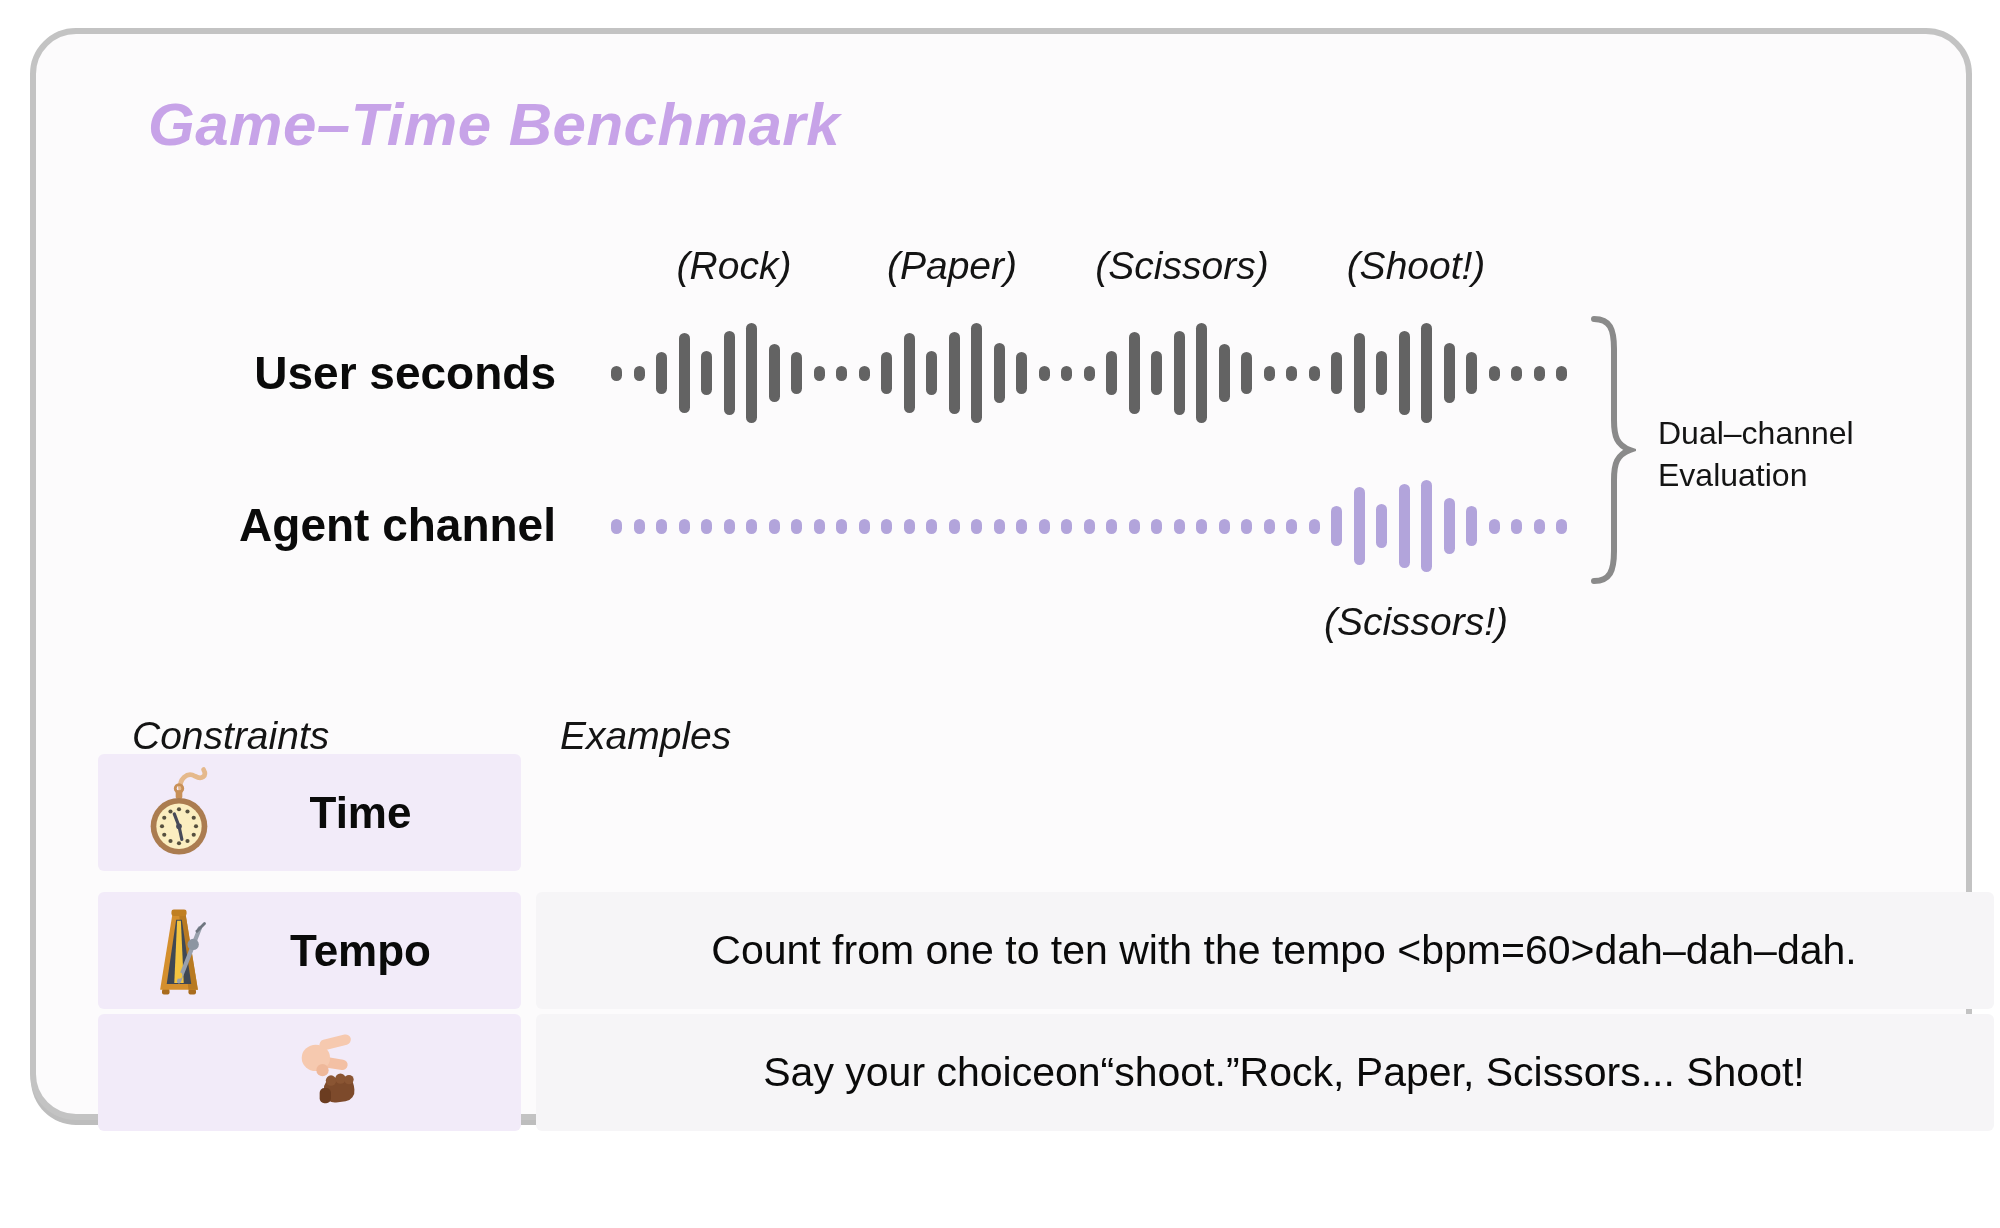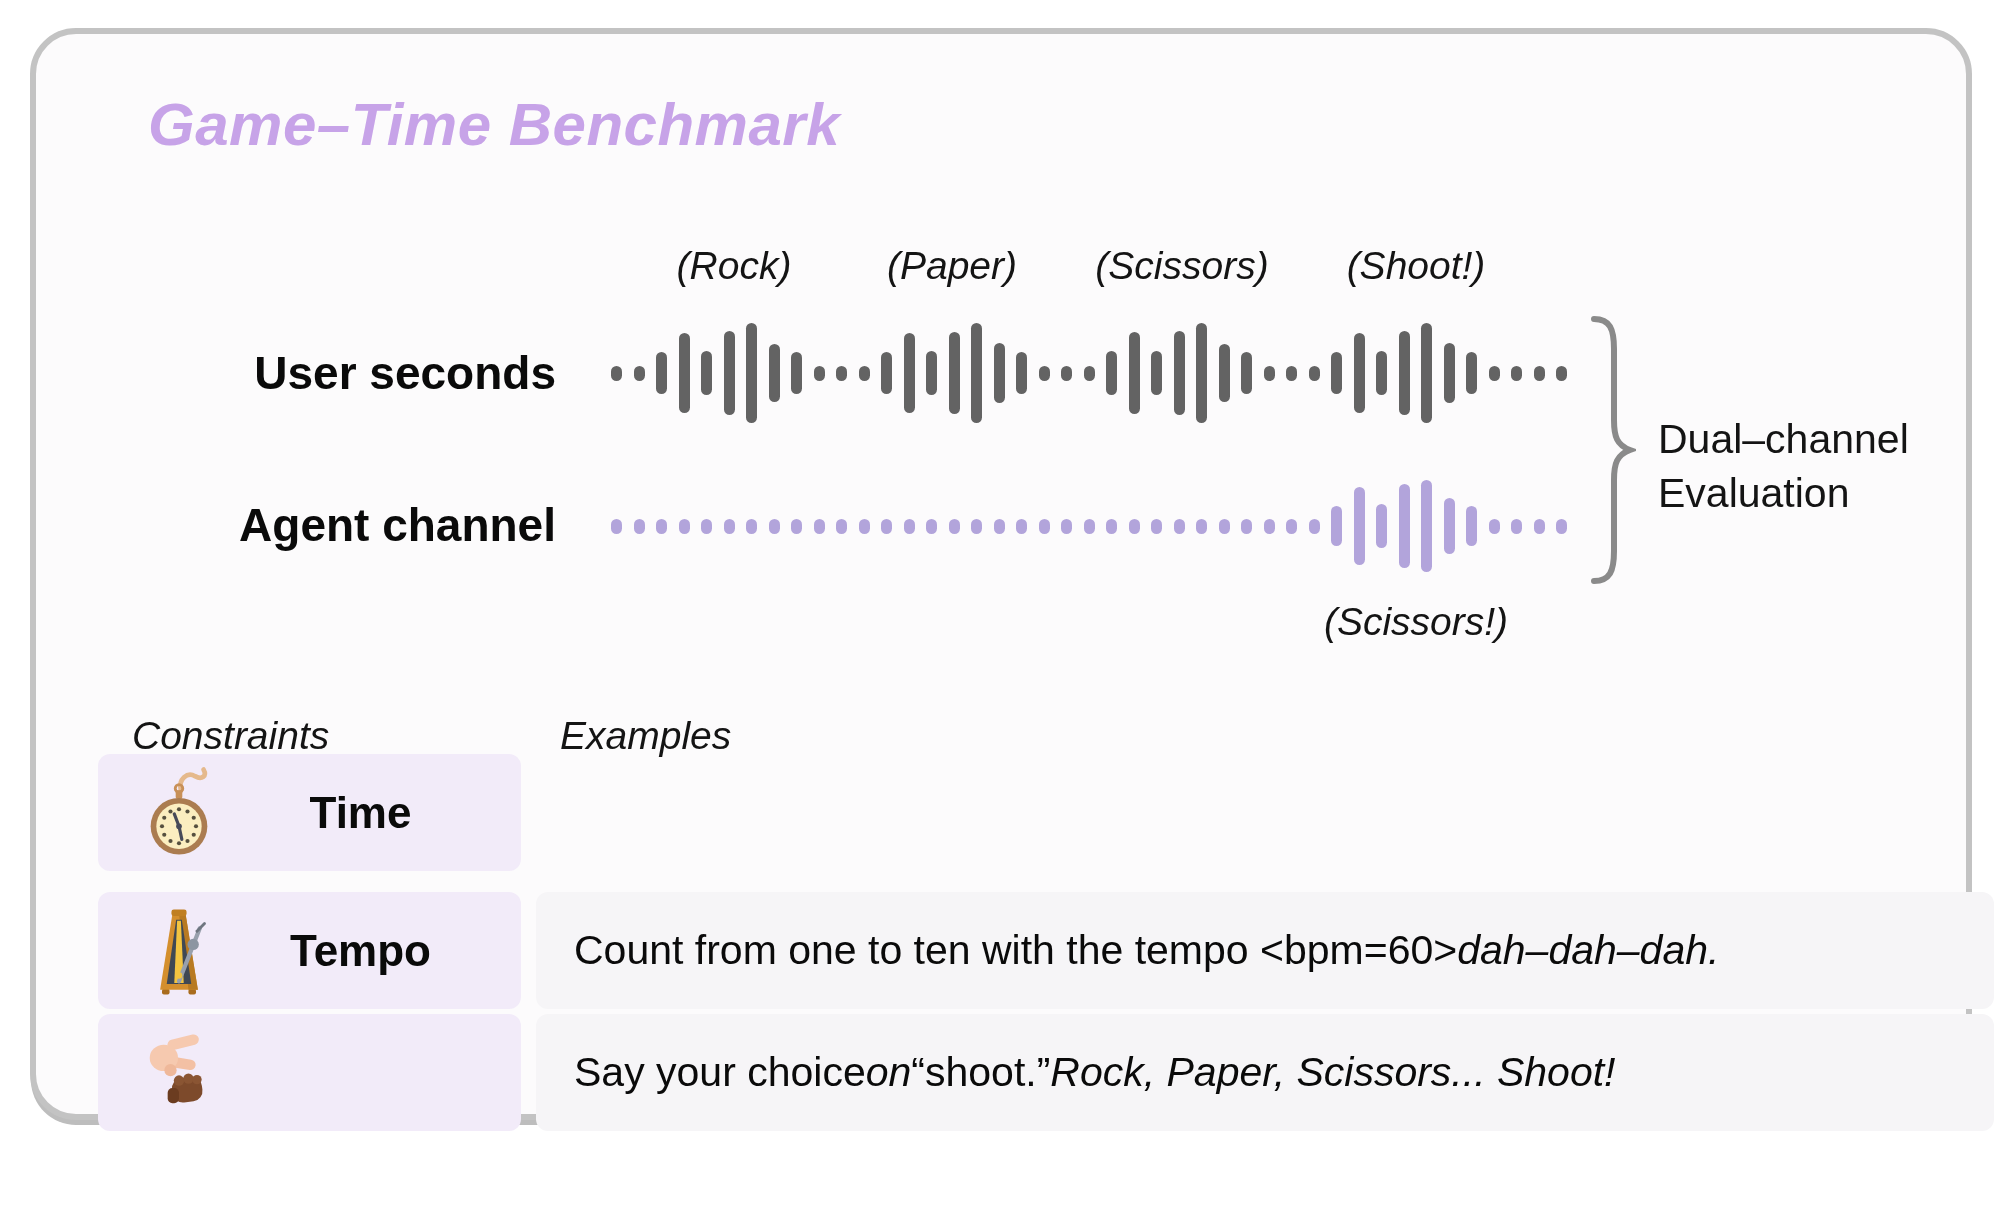--- a/index.html
+++ b/index.html
@@ -30,50 +30,50 @@
   .waveform{
     position:absolute;left:575px;width:956px;
     display:flex;justify-content:space-between;align-items:center;
   }
   .waveform.user{top:287px;height:104px;}
   .waveform.agent{top:446px;height:92px;}
   .wave-sample{width:11px;border-radius:6px;flex:0 0 auto;}
   .brace{position:absolute;left:1548px;top:281px;}
   .brace-text{
     position:absolute;left:1622px;top:378px;
-    font-size:41px;line-height:1.32;color:#141414;white-space:nowrap;
+    font-size:32px;line-height:1.32;color:#141414;white-space:nowrap;
   }
   .agent-word{
     position:absolute;left:1380px;top:566px;transform:translateX(-50%);
     font-size:39px;font-style:italic;color:#141414;white-space:nowrap;
   }
   .tbl-header{
     position:absolute;top:656px;font-size:39px;font-style:italic;color:#141414;white-space:nowrap;margin-top:24px;
   }
   .tbl-header.constraints{left:96px;}
   .tbl-header.examples{left:524px;}
-  .row-cell{position:absolute;border-radius:12px;}
+  .row-cell{position:absolute;border-radius:6px;justify-content:center;}
   .constraint-cell{
     left:62px;width:423px;height:117px;background:#f2ebf9;
     display:flex;align-items:center;padding:0;box-sizing:border-box;
   }
   .constraint-icon{flex:0 0 auto;margin-left:42px;width:78px;display:flex;justify-content:center;}
   .constraint-label{
     flex:1 1 auto;text-align:center;font-size:44px;font-weight:bold;color:#0a0a0a;
     padding-right:18px;white-space:nowrap;
   }
   .example-cell{
     left:500px;width:1458px;height:117px;background:#f6f5f7;
     display:flex;align-items:center;padding-left:38px;box-sizing:border-box;
     font-size:41px;color:#0a0a0a;white-space:nowrap;
   }
   .row-1{top:720px;}
   .row-2{top:850px;margin-top:8px;}
   .row-3{top:980px;}
-  .seg-italic{font-style:italic;}
+  .seg-italic{}
 </style>
 </head>
 <body>
 
 <div class="stage">
   <div class="card">
 
     <div class="title">Game–Time Benchmark</div>
 
     <span class="cue-label" style="left:698px">(Rock)</span>

